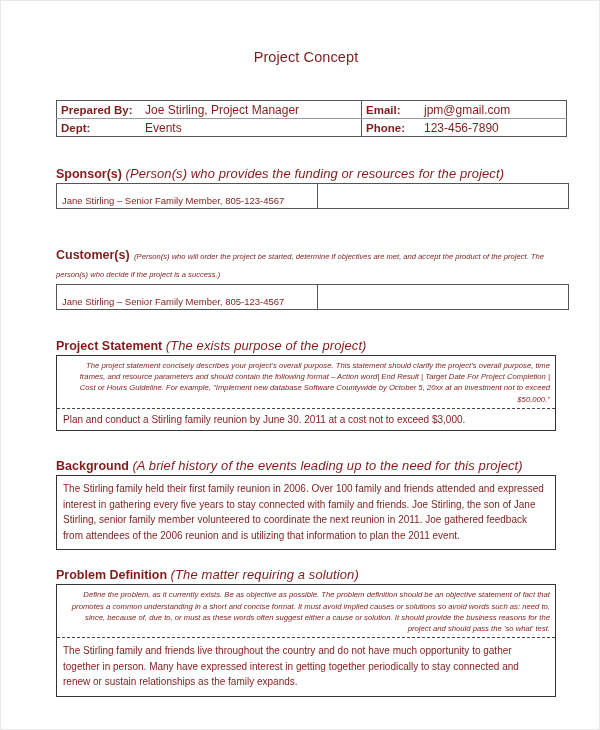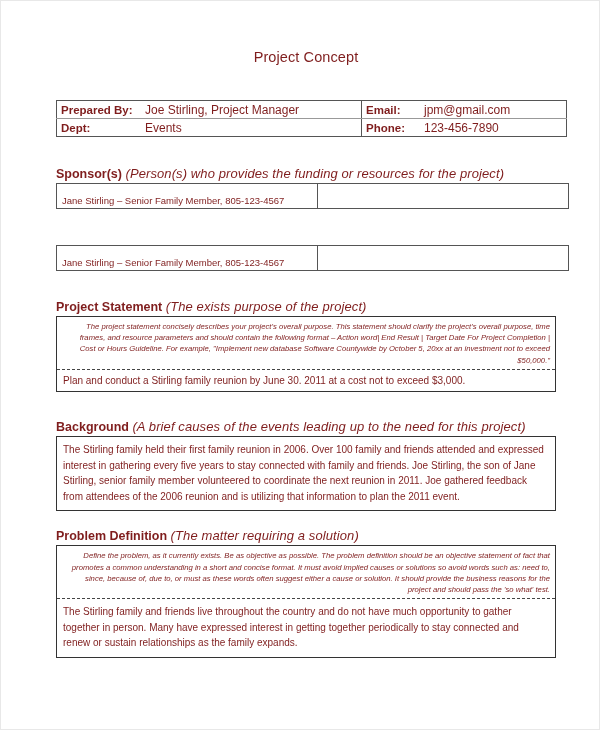--- a/index.html
+++ b/index.html
@@ -186,20 +186,24 @@
         <tbody>
             <tr>
           <td style="width:255px">Jane Stirling – Senior Family Member, 805-123-4567</td>
           <td class="blank" style="width:245px"></td>
         </tr>
       </tbody>
         </table>
     </div>
 
     <div class="section" style="margin-top:36px">
+      <div class="sec-head-block">
+        <span class="sec-head" style="display:inline">Customer(s)</span>
+        <span class="hint-wrap" style="display:inline">(Person(s) who will order the project be started, determine if objectives are met, and accept the product of the project.  The person(s) who decide if the project is a success.)</span>
+      </div>
       <table class="name-table" style="margin-top:3px">
         <tbody>
             <tr>
           <td style="width:255px">Jane Stirling – Senior Family Member, 805-123-4567</td>
           <td class="blank" style="width:245px"></td>
         </tr>
       </tbody>
         </table>
     </div>
 
@@ -210,21 +214,21 @@
       </div>
       <div class="box">
         <div class="guide">The project statement concisely describes your project's overall purpose.  This statement should clarify the project's overall purpose, time frames, and resource parameters and should contain the following format – Action word| End Result | Target Date For Project Completion | Cost or Hours Guideline.  For example, "Implement new database Software Countywide by October 5, 20xx at an investment not to exceed $50,000."</div>
         <div class="filled">Plan and conduct a Stirling family reunion by June 30. 2011 at a cost not to exceed $3,000.</div>
       </div>
     </div>
 
     <div class="section" style="margin-top:28px">
       <div class="sec-head">
         <span>Background</span>
-        <span class="hint">(A brief causes of the events leading up to the need for this project)</span>
+        <span class="hint">(A brief history of the events leading up to the need for this project)</span>
       </div>
       <div class="box">
         <div class="filled pad-more">The Stirling family held their first family reunion in 2006.  Over 100 family and friends attended and expressed interest in gathering every five years to stay connected with family and friends.  Joe Stirling, the son of Jane Stirling, senior family member volunteered to coordinate the next reunion in 2011.  Joe gathered feedback from attendees of the 2006 reunion and is utilizing that information to plan the 2011 event.</div>
       </div>
     </div>
 
     <div class="section" style="margin-top:18px">
       <div class="sec-head">
         <span>Problem Definition</span>
         <span class="hint">(The matter requiring a solution)</span>

